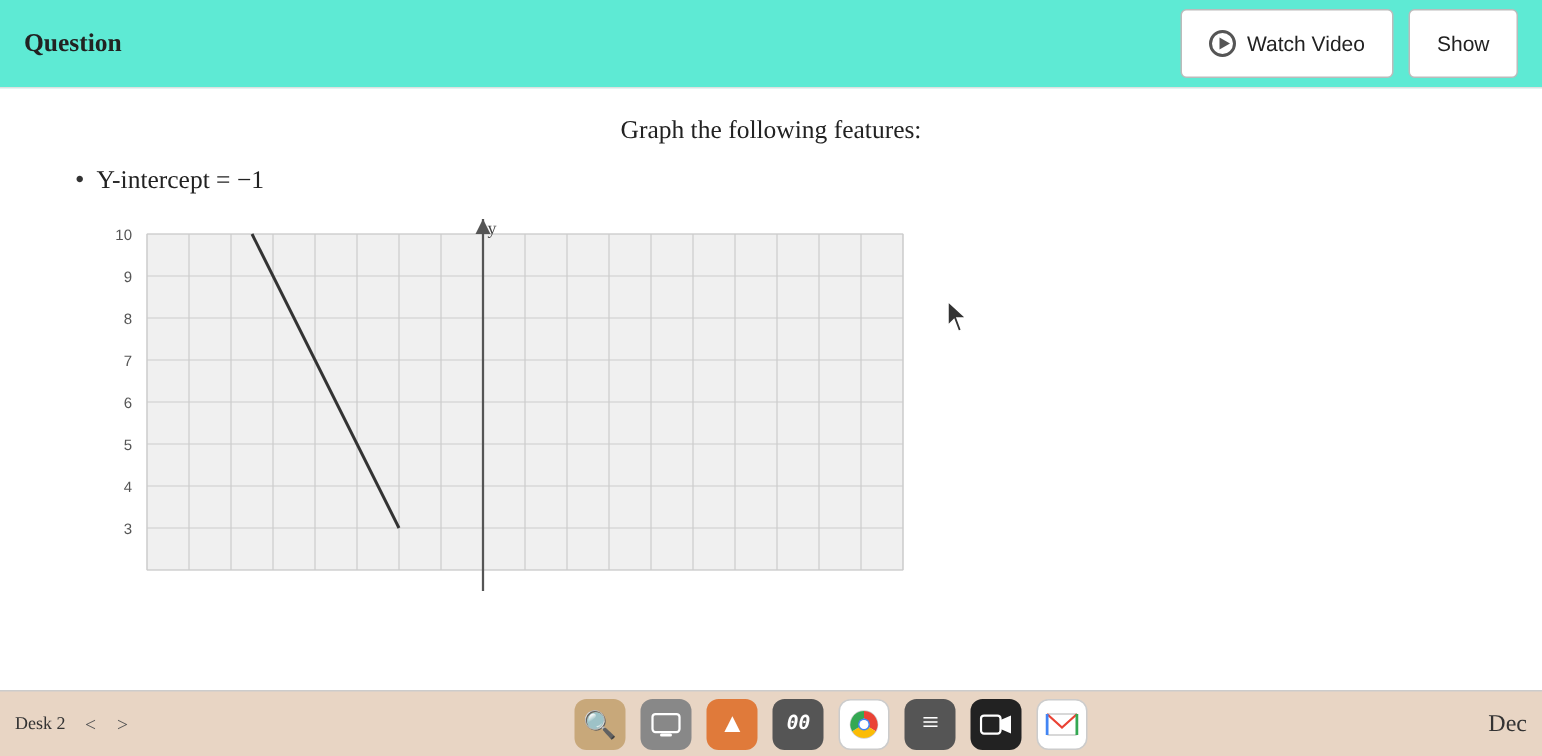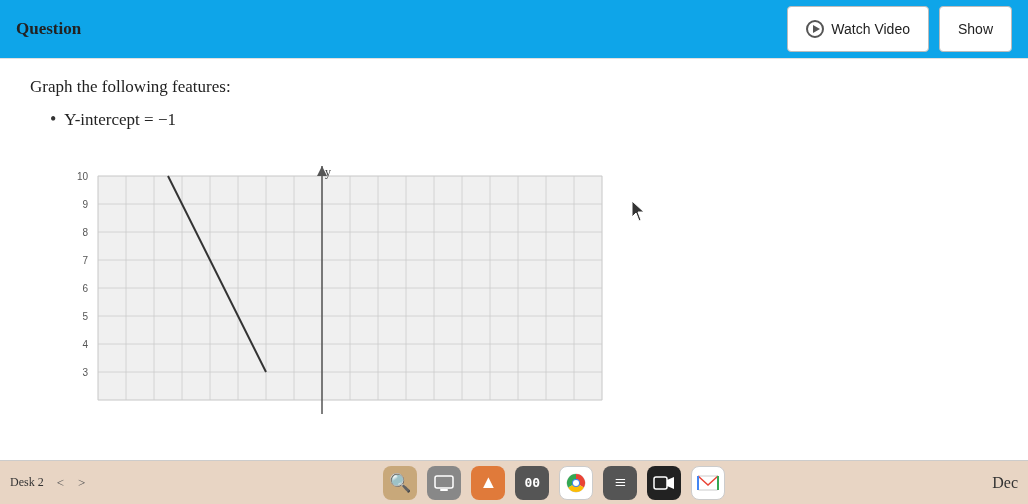--- a/index.html
+++ b/index.html
@@ -12,21 +12,21 @@
       display: flex;
       flex-direction: column;
     }
 
     
     .top-bar {
       display: flex;
       align-items: center;
       justify-content: space-between;
       padding: 6px 16px;
-      background: #0ea5e9;
+      background: #5eead4;
       border-bottom: 1px solid #e0e0e0;
       min-height: 40px;
     }
     .top-bar-left {
       font-size: 17px;
       font-weight: bold;
       color: #222;
     }
     .top-bar-right {
       display: flex;
@@ -85,25 +85,25 @@
     
     .question-area {
       flex: 1;
       display: flex;
       flex-direction: column;
     }
     .question-text {
       font-size: 17px;
       color: #222;
       margin-bottom: 12px;
+      text-align: center;
     }
     .features-list {
       list-style: none;
       padding-left: 20px;
-      margin-bottom: 20px;
     }
     .features-list li {
       font-size: 17px;
       color: #222;
       margin-bottom: 6px;
       display: flex;
       align-items: center;
       gap: 8px;
     }
     .features-list li::before {
@@ -285,21 +285,21 @@
       <svg width="22" height="18" viewBox="0 0 22 18">
           <rect x="2" y="2" width="18" height="12" rx="2" fill="none" stroke="#fff" stroke-width="1.5"></rect>
           <rect x="7" y="15" width="8" height="2" rx="1" fill="#fff"></rect>
         </svg>
     </div>
 
     <div class="taskbar-icon" style="background:#e07a3a;">
       <span style="font-size:18px; color:#fff;">▲</span>
     </div>
 
-    <div class="taskbar-icon" style="background:#555; color:#fff; font-size:13px; font-weight:bold; font-family:monospace;">
+    <div class="taskbar-icon" style="background:#555; color:#fff; font-size:13px; font-weight:bold; font-family:monospace;font-style:italic;">
       00
     </div>
 
     <div class="taskbar-icon" style="background:#fff; border:1px solid #ccc;">
       <svg width="22" height="22" viewBox="0 0 22 22">
         <circle cx="11" cy="11" r="9" fill="none" stroke="#ccc" stroke-width="1"></circle>
         <circle cx="11" cy="11" r="4" fill="#4285F4"></circle>
         <path d="M11 2 L19.5 17 H2.5 Z" fill="none" stroke="#EA4335" stroke-width="0" opacity="0"></path>
 
         <path d="M11,2 A9,9 0 0,1 18.8,15.5 L14.2,12.7 A4,4 0 0,0 11,7 Z" fill="#EA4335"></path>

